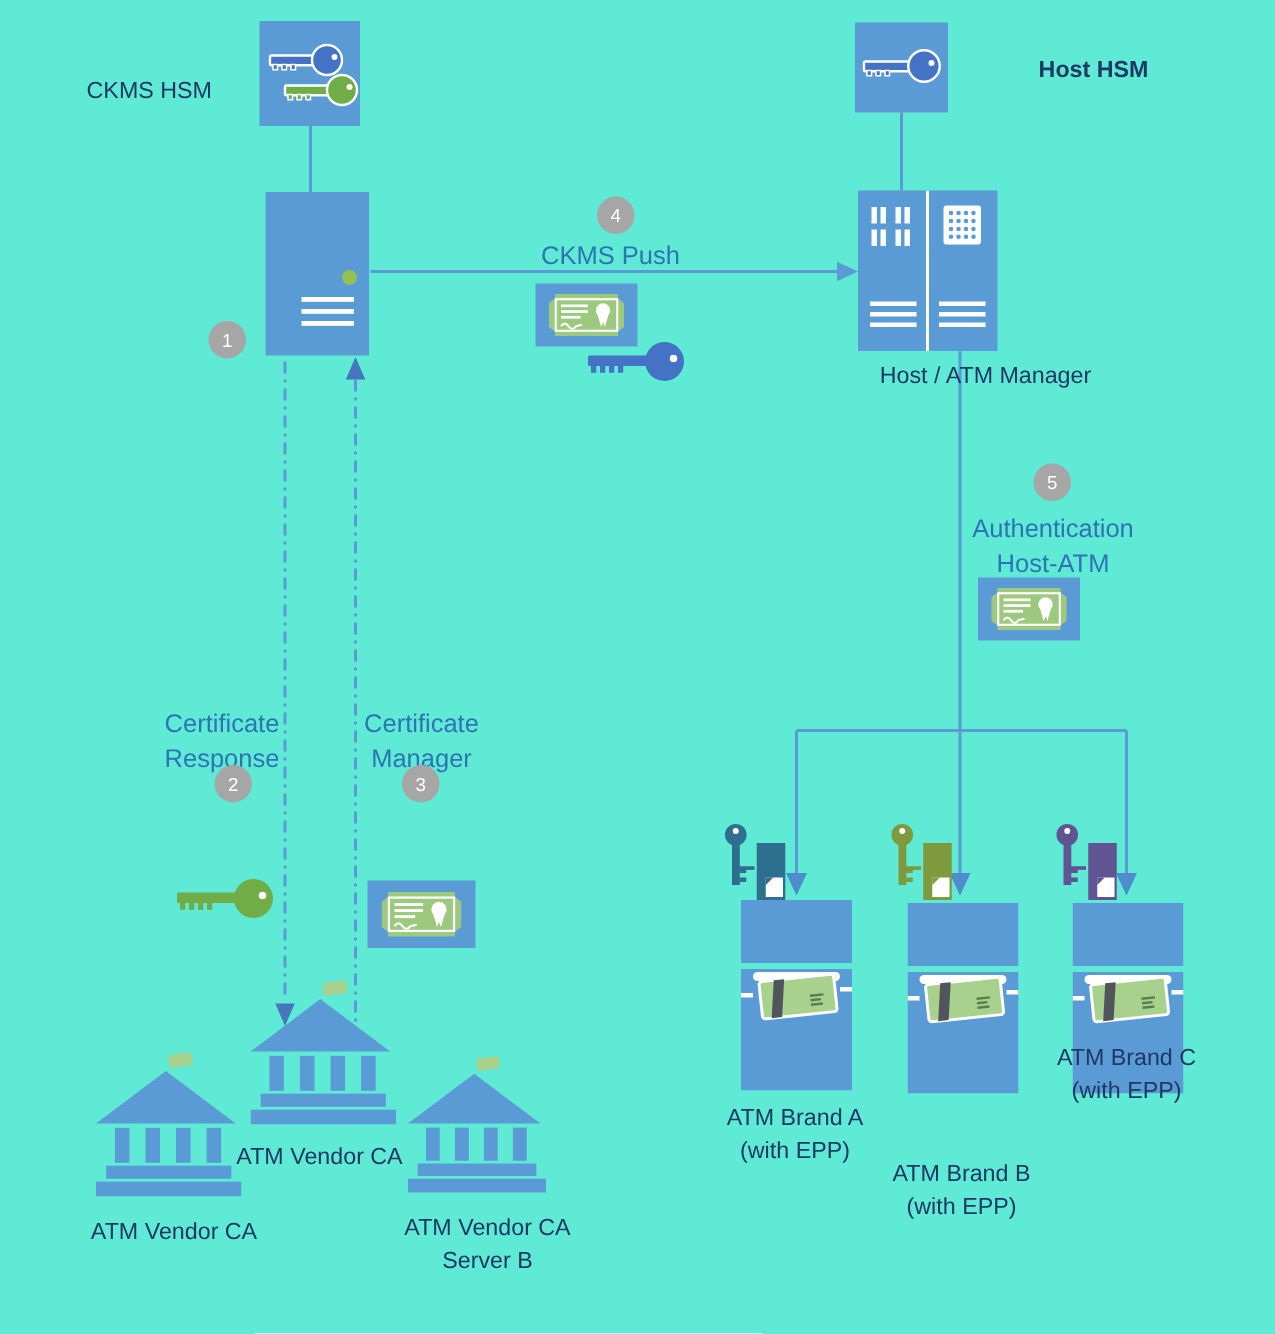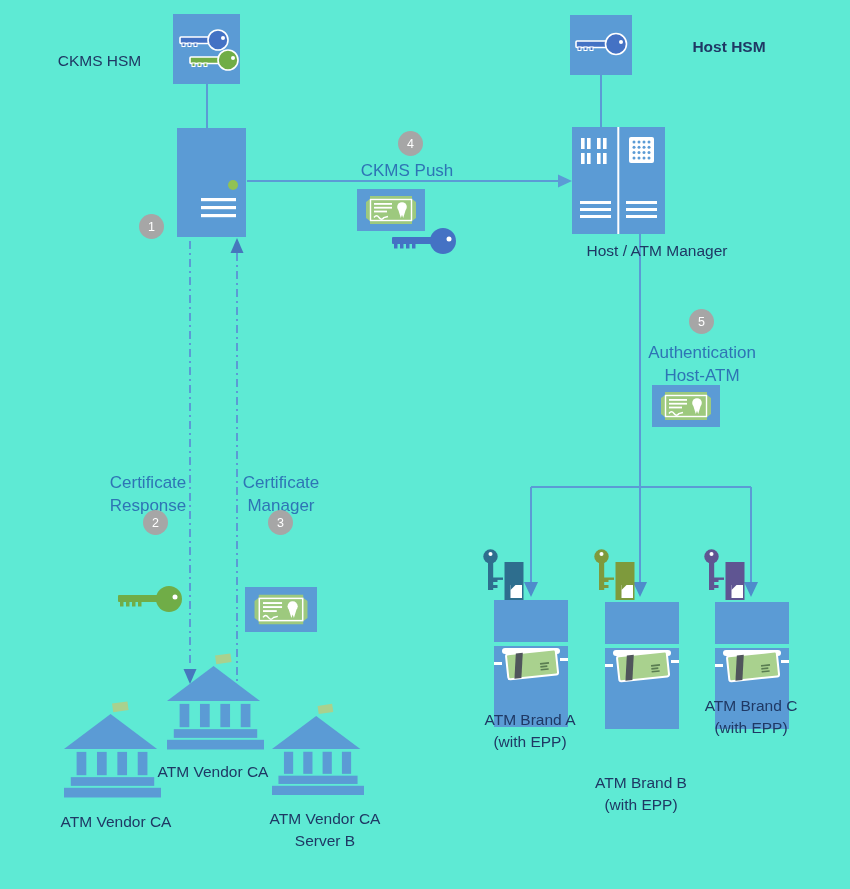--- a/index.html
+++ b/index.html
@@ -334,21 +334,21 @@
       <rect x="66" y="58" width="8" height="3" fill="#fff"></rect>
       <g transform="rotate(-6 37 64)">
         <rect x="13" y="52" width="50" height="25" rx="2" fill="#A9D18E" stroke="#fff" stroke-width="2"></rect>
         <polygon points="23,52 30,52 26,77 19,77" fill="#50555B"></polygon>
         <rect x="46" y="64" width="9" height="1.6" fill="#5a7d52"></rect>
         <rect x="46" y="67" width="7" height="1.6" fill="#5a7d52"></rect>
         <rect x="46" y="70" width="8" height="1.6" fill="#5a7d52"></rect>
       </g>
     </svg>
   </div>
-  <div class="abs node-label two-line" style="left:468px;top:709px;width:124px;">
+  <div class="abs node-label two-line" style="left:468px;top:735px;width:124px;">
     <span>ATM Brand A</span>
     <span>(with EPP)</span>
   </div>
 
   <div class="abs" style="left:605px;top:602px;">
     <svg width="74" height="127" viewBox="0 0 74 127">
       <rect width="74" height="42" fill="#5B9BD5"></rect>
       <rect y="46" width="74" height="81" fill="#5B9BD5"></rect>
       <rect x="8" y="48" width="58" height="6" rx="3" fill="#fff"></rect>
       <rect x="0" y="62" width="8" height="3" fill="#fff"></rect>

